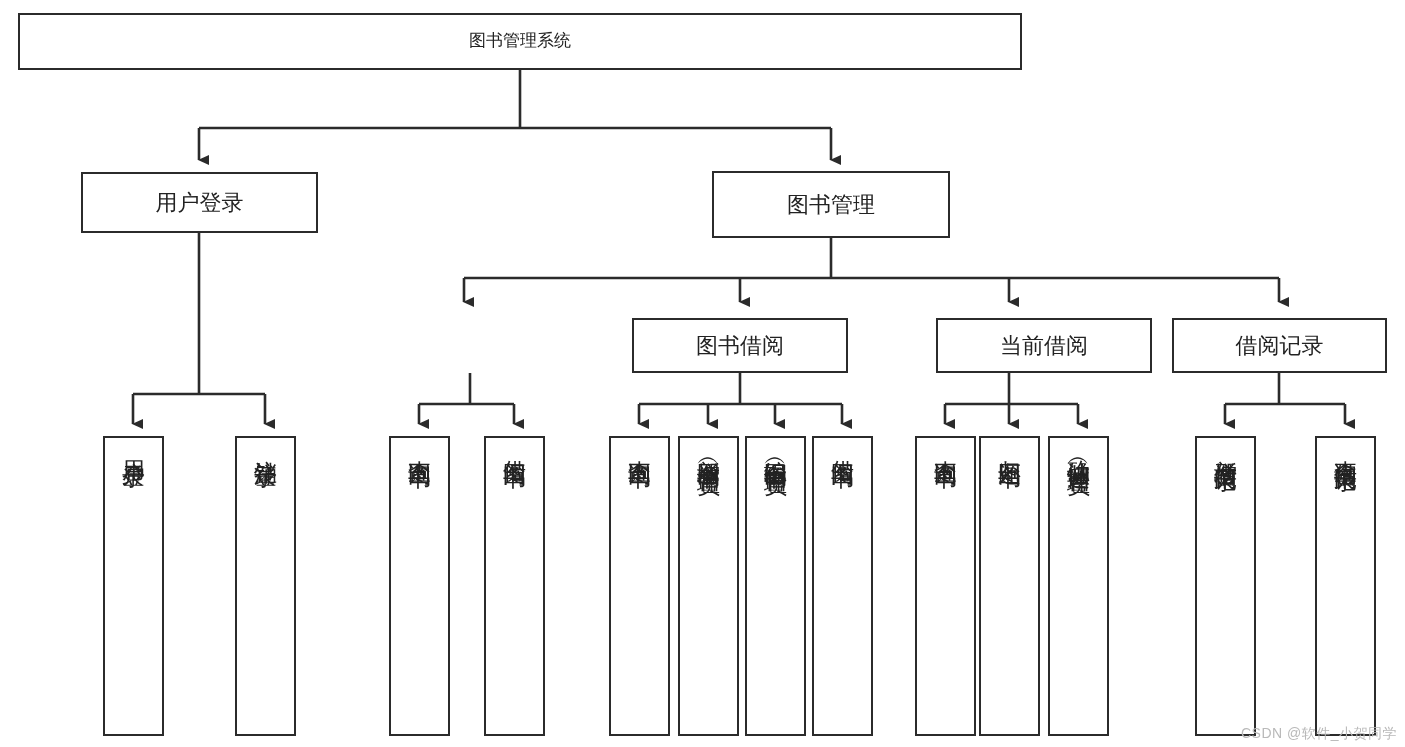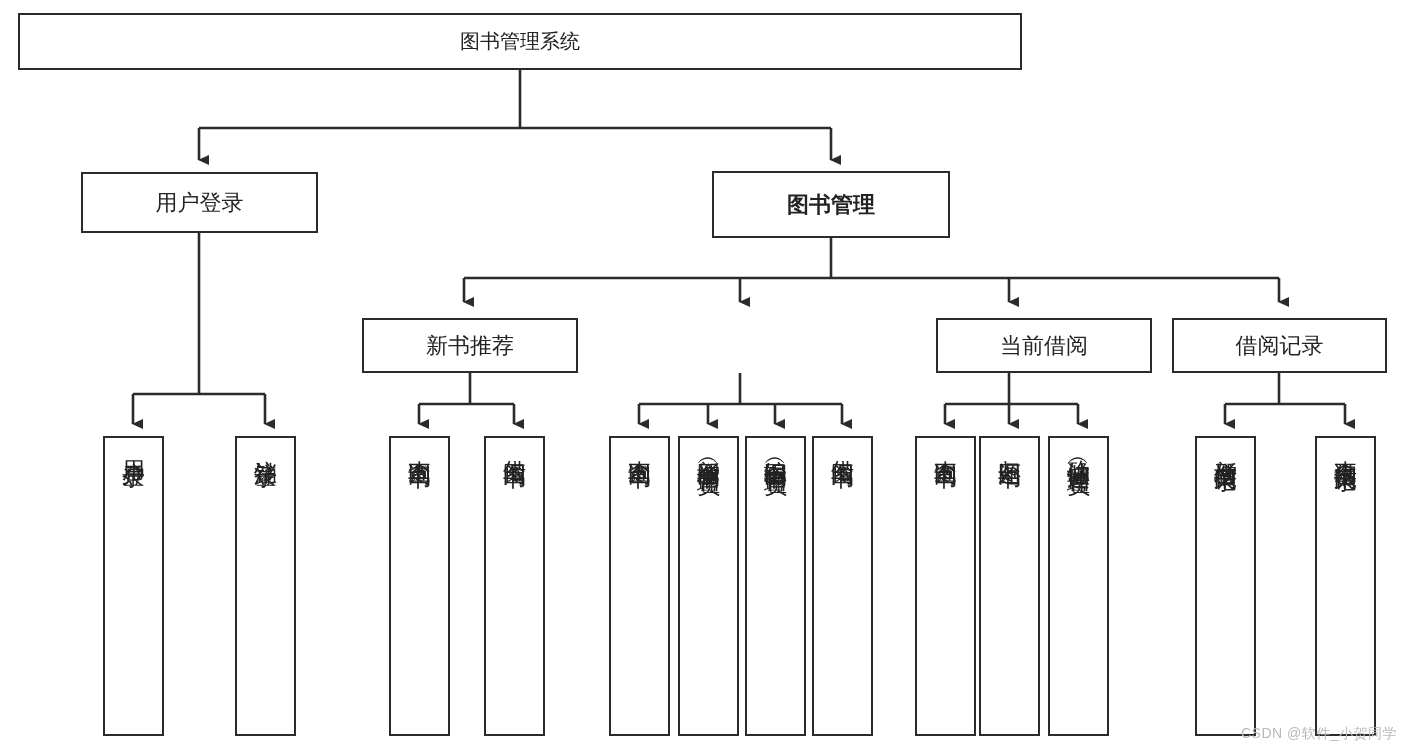--- a/index.html
+++ b/index.html
@@ -39,21 +39,21 @@
     color: #222222;
     z-index: 2;
   }
   .node .lbl {
     display: block;
     text-align: center;
     line-height: 1.18;
     white-space: nowrap;
   }
   
-  .node.root .lbl { font-size: 20px; }
+  .node.root .lbl { font-size: 17px; }
   
   .node.mid .lbl { font-size: 22px; }
   
   .node.leaf {
     align-items: flex-start;
     padding-top: 4px;
   }
   .node.leaf .lbl {
     writing-mode: vertical-rl;
     text-orientation: upright;
@@ -129,26 +129,26 @@
     </g>
   </svg>
 
   <div class="node root" style="left:18px; top:13px; width:1004px; height:57px;">
     <span class="lbl">图书管理系统</span>
   </div>
 
   <div class="node mid" style="left:81px; top:172px; width:237px; height:61px;">
     <span class="lbl">用户登录</span>
   </div>
-  <div class="node mid" style="left:712px; top:171px; width:238px; height:67px;font-weight:bold;">
+  <div class="node mid" style="left:712px; top:171px; width:238px; height:67px;">
     <span class="lbl">图书管理</span>
   </div>
 
-  <div class="node mid" style="left:362px; top:318px; width:216px; height:55px;">
-    <span class="lbl">新书推荐</span>
+  <div class="node mid" style="left:632px; top:318px; width:216px; height:55px;">
+    <span class="lbl">图书借阅</span>
   </div>
   <div class="node mid" style="left:936px; top:318px; width:216px; height:55px;">
     <span class="lbl">当前借阅</span>
   </div>
   <div class="node mid" style="left:1172px; top:318px; width:215px; height:55px;">
     <span class="lbl">借阅记录</span>
   </div>
 
   <div class="node leaf" style="left:103px; top:436px; width:61px; height:300px;">
     <span class="lbl">用户登录</span>

